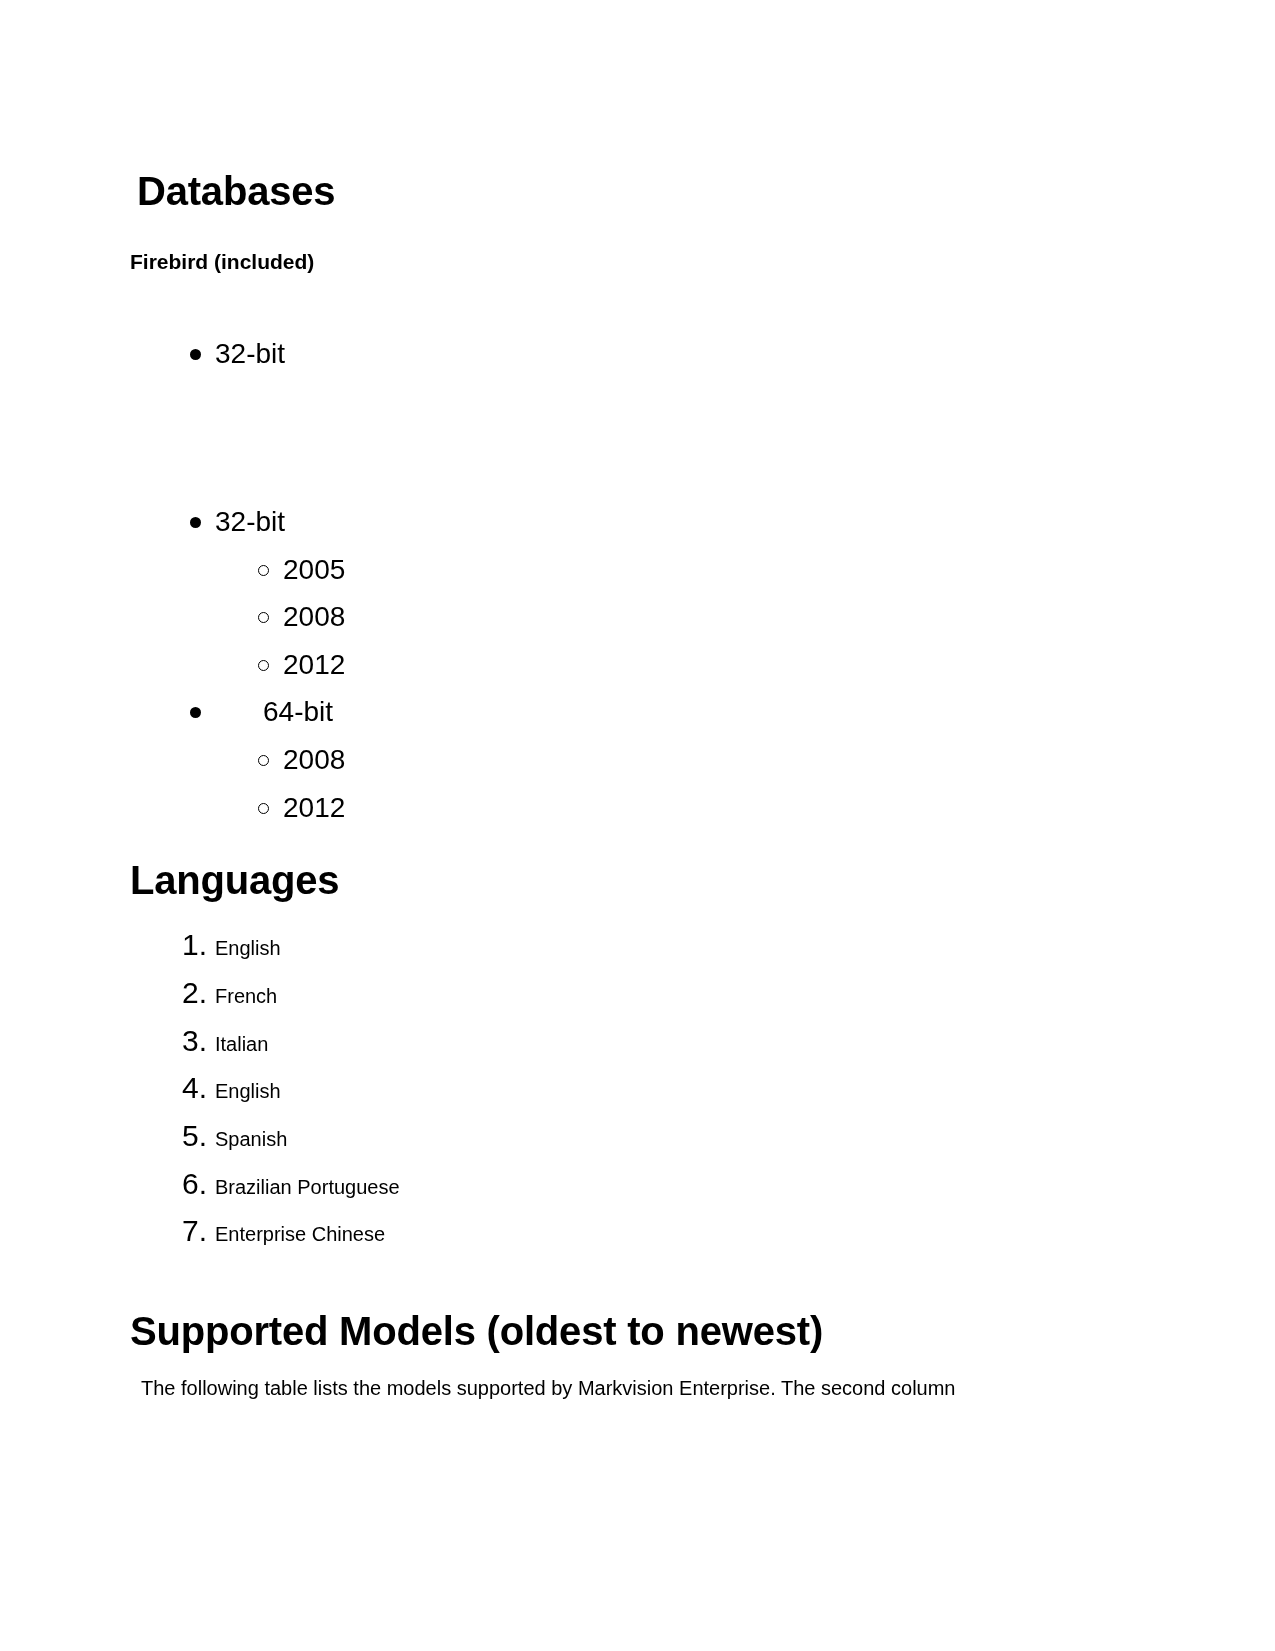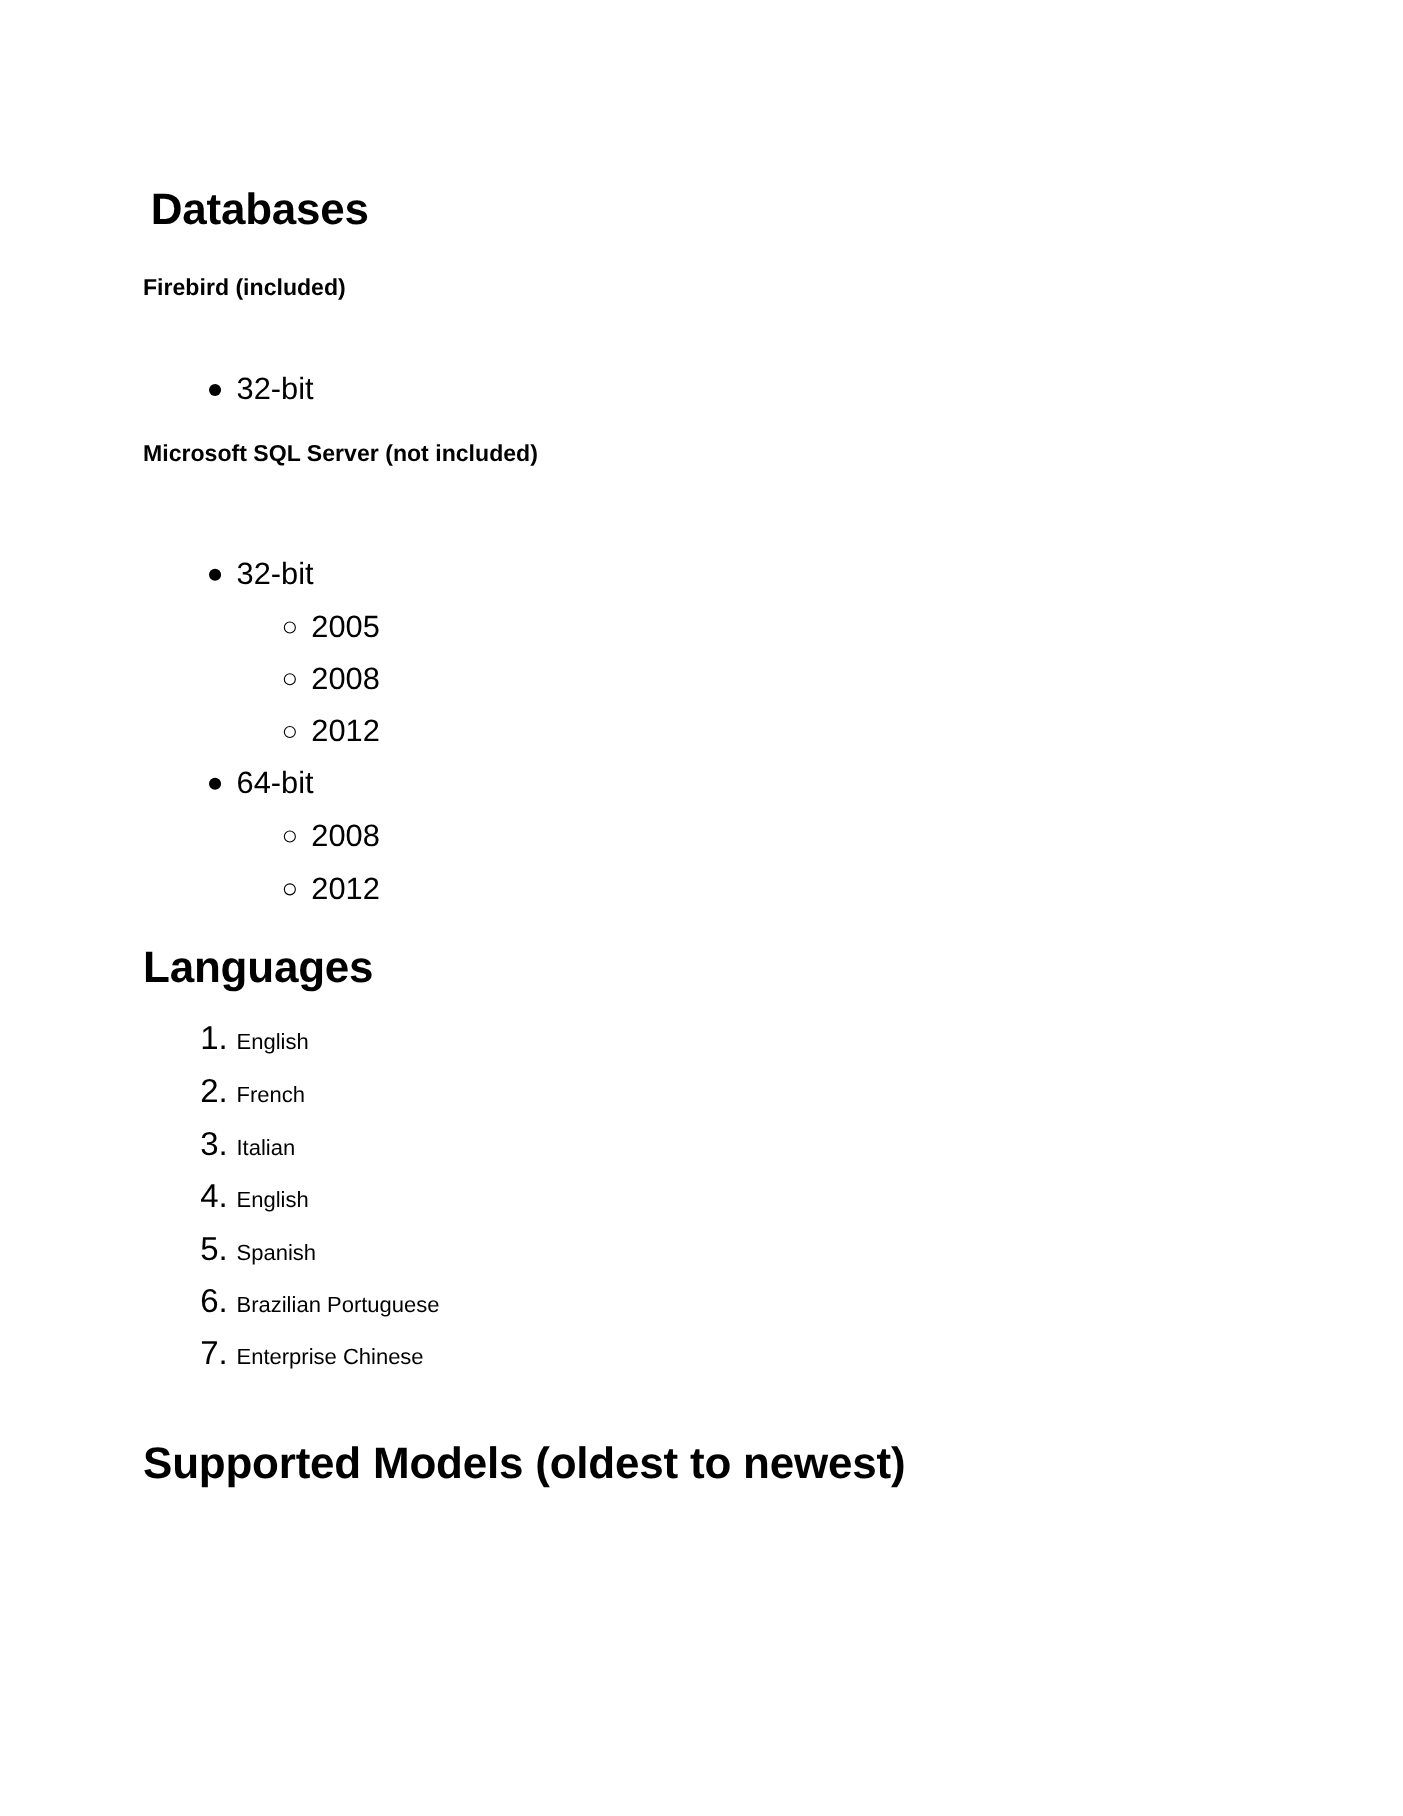--- a/index.html
+++ b/index.html
@@ -110,21 +110,20 @@
 
   <div class="h1" style="left:137px; top:169px;">Databases</div>
 
   <div class="h2" style="left:130px; top:249px;text-align:right;">Firebird (included)</div>
 
   <div class="bullet-row" style="left:190px; top:340px;">
     <span class="bullet-dot"></span>
     <span class="bullet-text">32-bit</span>
   </div>
 
-  <div class="h2" style="left:130px; top:400px;">Microsoft SQL Server (not included)</div>
 
 
   <div class="bullet-row" style="left:190px; top:508px;">
     <span class="bullet-dot"></span>
     <span class="bullet-text">32-bit</span>
   </div>
 
   <div class="bullet-row" style="left:258px; top:556px;">
     <span class="bullet-circle"></span>
     <span class="bullet-text">2005</span>
@@ -133,21 +132,21 @@
   <div class="bullet-row" style="left:258px; top:603px;">
     <span class="bullet-circle"></span>
     <span class="bullet-text">2008</span>
   </div>
 
   <div class="bullet-row" style="left:258px; top:651px;">
     <span class="bullet-circle"></span>
     <span class="bullet-text">2012</span>
   </div>
 
-  <div class="bullet-row" style="left:190px; top:698px;">
+  <div class="bullet-row" style="left:190px; top:698px;gap:48px;">
     <span class="bullet-dot"></span>
     <span class="bullet-text">64-bit</span>
   </div>
 
   <div class="bullet-row" style="left:258px; top:746px;">
     <span class="bullet-circle"></span>
     <span class="bullet-text">2008</span>
   </div>
 
   <div class="bullet-row" style="left:258px; top:794px;">
@@ -187,14 +186,15 @@
     <span class="num-label">Brazilian Portuguese</span>
   </div>
 
   <div class="num-row" style="left:171px; top:1216px;">
     <span class="num-marker">7.</span>
     <span class="num-label">Enterprise Chinese</span>
   </div>
 
   <div class="h1" style="left:130px; top:1309px;">Supported Models (oldest to newest)</div>
 
+  <div class="para" style="left:141px; top:1375px;">The following table lists the models supported by Markvision Enterprise.  The second column</div>
 
 </div>
 
 </body></html>

